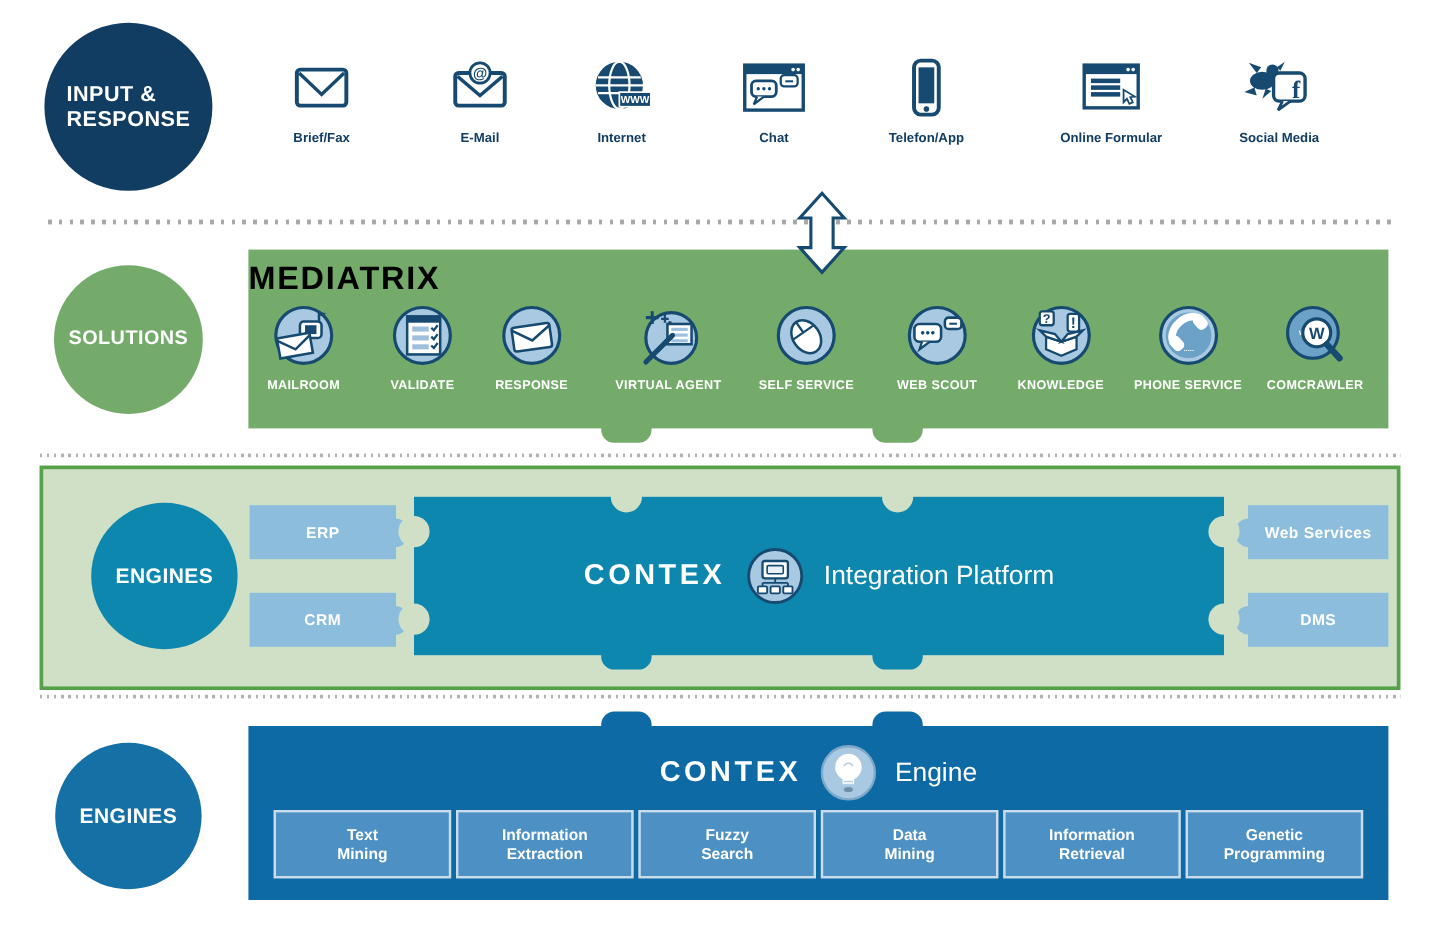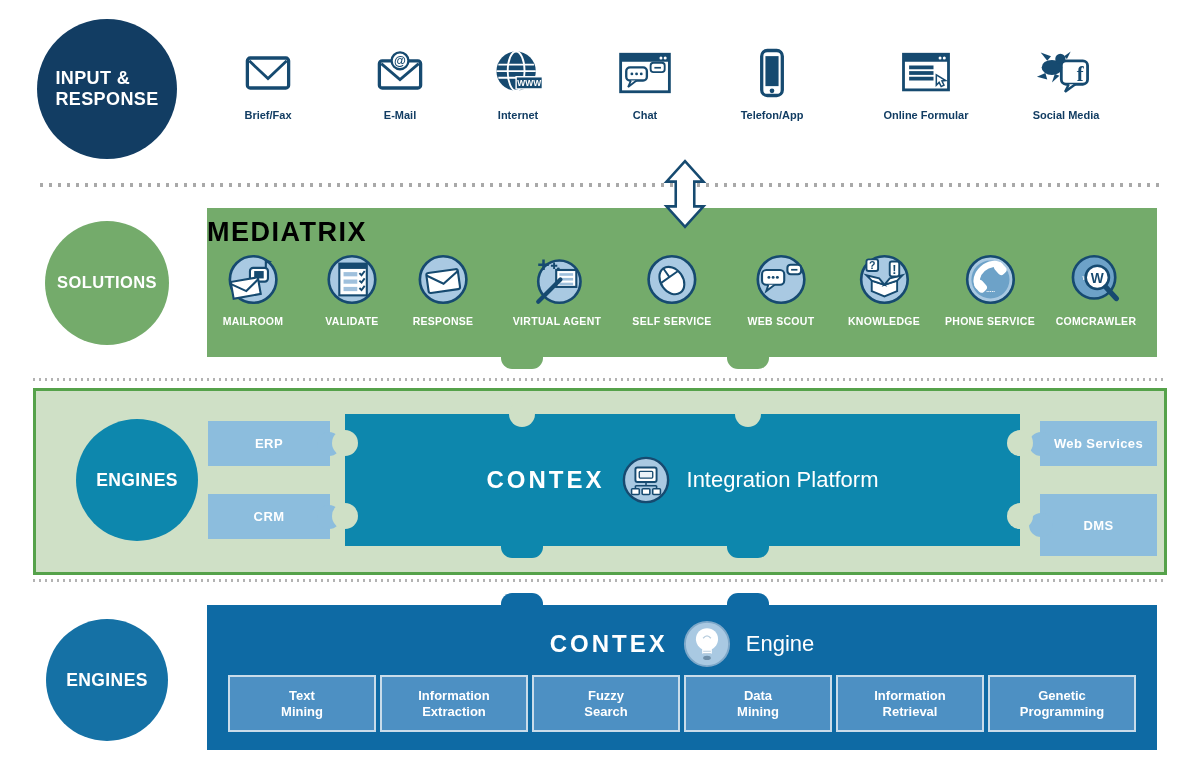--- a/index.html
+++ b/index.html
@@ -309,21 +309,21 @@
     <span class="tabbump" style="right:-11px"></span>
   </div>
   <div class="tab" style="left:208px;top:494px;width:122px;height:45px">
     <span>CRM</span>
     <span class="tabbump" style="right:-11px"></span>
   </div>
   <div class="tab" style="left:1040px;top:421px;width:117px;height:45px">
     <span>Web Services</span>
     <span class="tabbump" style="left:-11px"></span>
   </div>
-  <div class="tab" style="left:1040px;top:494px;width:117px;height:62px">
+  <div class="tab" style="left:1040px;top:494px;width:117px;height:45px">
     <span>DMS</span>
     <span class="tabbump" style="left:-11px"></span>
   </div>
 
   <div class="contex-rect">
     <div class="notch notch-top" style="left:177px"></div>
     <div class="notch notch-top" style="left:403px"></div>
     <div class="notch notch-left" style="top:29px"></div>
     <div class="notch notch-left" style="top:102px"></div>
     <div class="notch notch-right" style="top:29px"></div>

